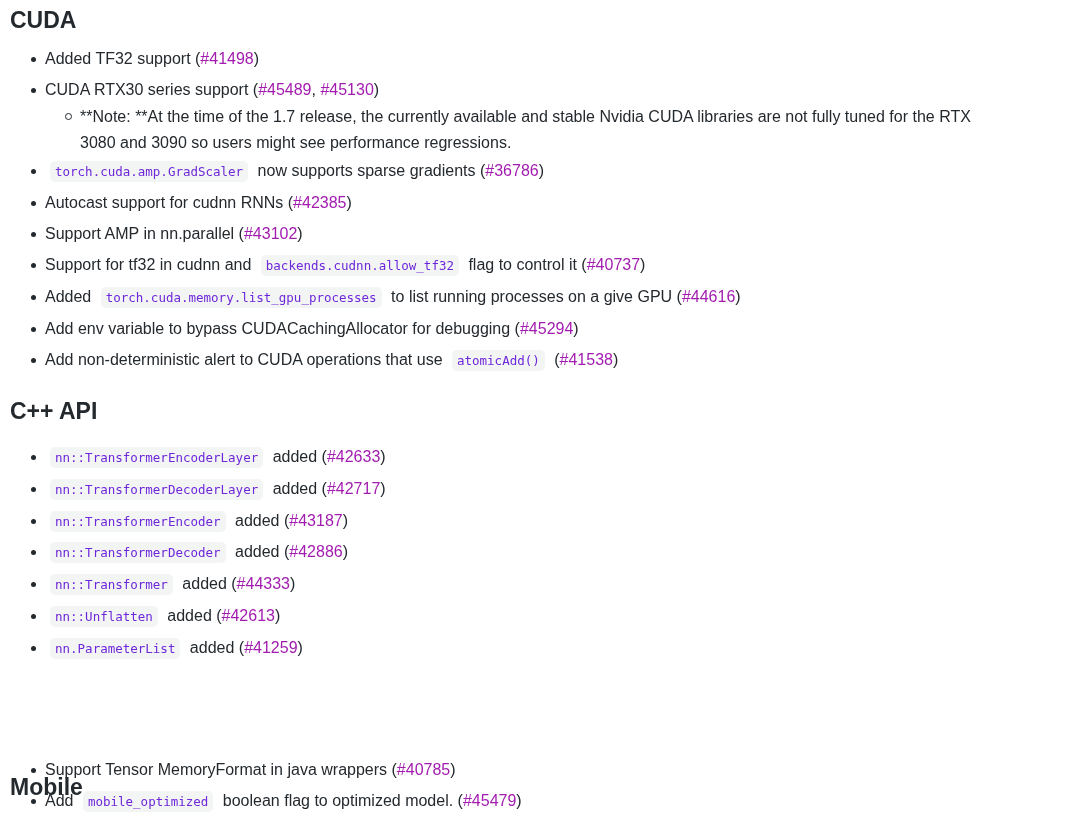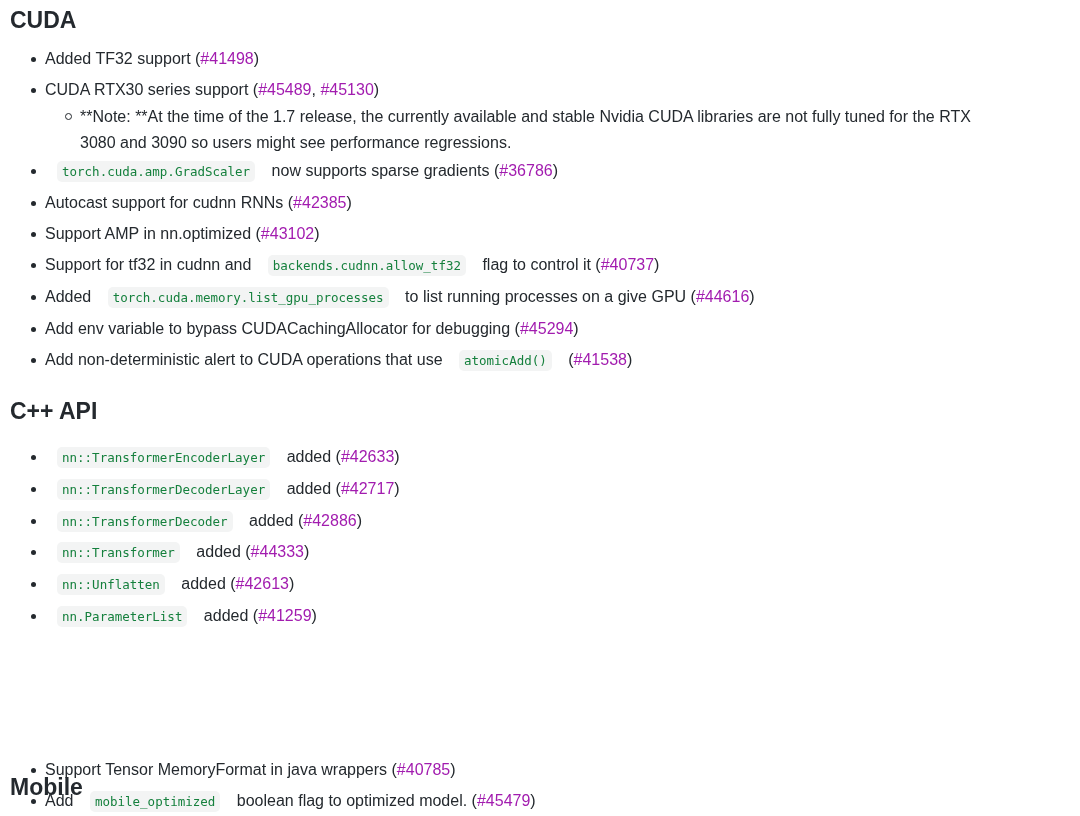--- a/index.html
+++ b/index.html
@@ -24,21 +24,21 @@
   }
   .l2 { padding-left: 70px; }
   .l2 > .bullet {
     position: absolute; left: 55px; top: 9px; width: 5px; height: 5px;
     border-radius: 50%; border: 1px solid #24292e; background: transparent;
   }
   a.ref { color: #a21caf; text-decoration: none; }
   code {
     font-family: "DejaVu Sans Mono", monospace; font-size: 12.5px;
     background: #f3f4f4; border-radius: 5px; padding: 3px 5px;
-    color: #15803d; margin: 0 12px;
+    color: #6d28d9; margin: 0 5px;
   }
   .sec-cuda h2 { position: absolute; top: 8px; left: 10px; }
   .sec-cuda ul { position: absolute; top: 47px; left: 10px; width: 1070px; }
   .sec-cuda li { margin-bottom: 7px; }
   .sec-cuda li.wrap { margin-bottom: 3px; }
   .sec-cpp h2 { position: absolute; top: 399px; left: 10px; }
   .sec-cpp ul { position: absolute; top: 445px; left: 10px; width: 1070px; }
   .sec-cpp li { margin-bottom: 6.8px; }
   .sec-mobile h2 { position: absolute; top: 731px; left: 10px; margin-top: 44px; }
   .sec-mobile ul { position: absolute; top: 758px; left: 10px; width: 1070px; }
@@ -71,21 +71,21 @@
       <li class="l1">
         <span class="bullet"></span>
         <code>torch.cuda.amp.GradScaler</code><span> now supports sparse gradients (</span><a class="ref">#36786</a><span>)</span>
       </li>
       <li class="l1">
         <span class="bullet"></span>
         <span>Autocast support for cudnn RNNs (</span><a class="ref">#42385</a><span>)</span>
       </li>
       <li class="l1">
         <span class="bullet"></span>
-        <span>Support AMP in nn.optimized (</span><a class="ref">#43102</a><span>)</span>
+        <span>Support AMP in nn.parallel (</span><a class="ref">#43102</a><span>)</span>
       </li>
       <li class="l1">
         <span class="bullet"></span>
         <span>Support for tf32 in cudnn and </span><code>backends.cudnn.allow_tf32</code><span> flag to control it (</span><a class="ref">#40737</a><span>)</span>
       </li>
       <li class="l1">
         <span class="bullet"></span>
         <span>Added </span><code>torch.cuda.memory.list_gpu_processes</code><span> to list running processes on a give GPU (</span><a class="ref">#44616</a><span>)</span>
       </li>
       <li class="l1">
@@ -102,20 +102,24 @@
   <section class="sec-cpp">
     <h2>C++ API</h2>
     <ul>
       <li class="l1">
         <span class="bullet"></span>
         <code>nn::TransformerEncoderLayer</code><span> added (</span><a class="ref">#42633</a><span>)</span>
       </li>
       <li class="l1">
         <span class="bullet"></span>
         <code>nn::TransformerDecoderLayer</code><span> added (</span><a class="ref">#42717</a><span>)</span>
+      </li>
+      <li class="l1">
+        <span class="bullet"></span>
+        <code>nn::TransformerEncoder</code><span> added (</span><a class="ref">#43187</a><span>)</span>
       </li>
       <li class="l1">
         <span class="bullet"></span>
         <code>nn::TransformerDecoder</code><span> added (</span><a class="ref">#42886</a><span>)</span>
       </li>
       <li class="l1">
         <span class="bullet"></span>
         <code>nn::Transformer</code><span> added (</span><a class="ref">#44333</a><span>)</span>
       </li>
       <li class="l1">

